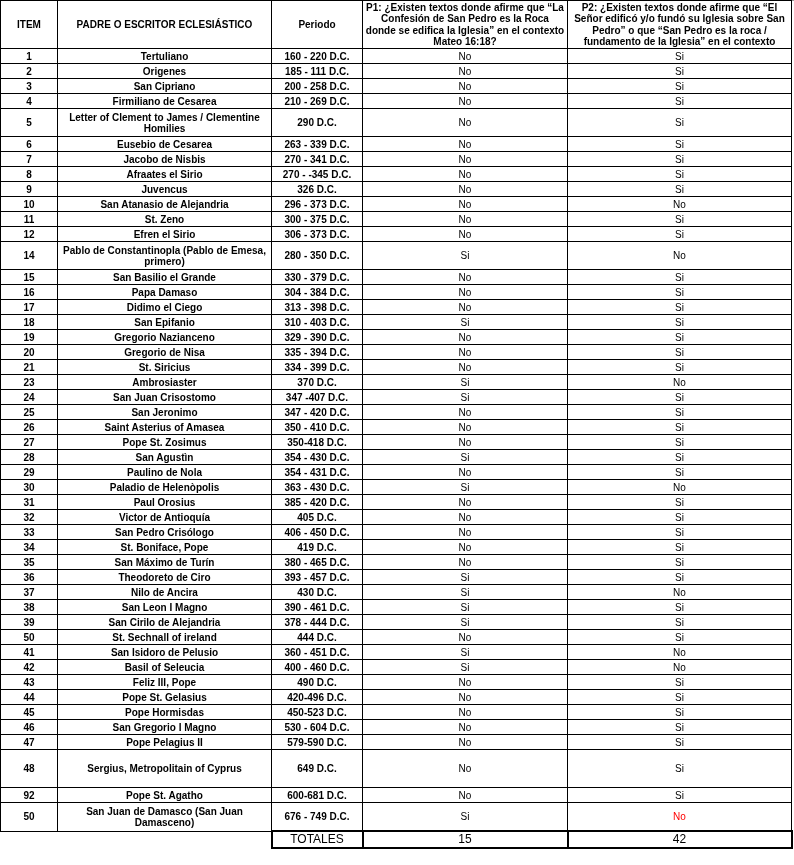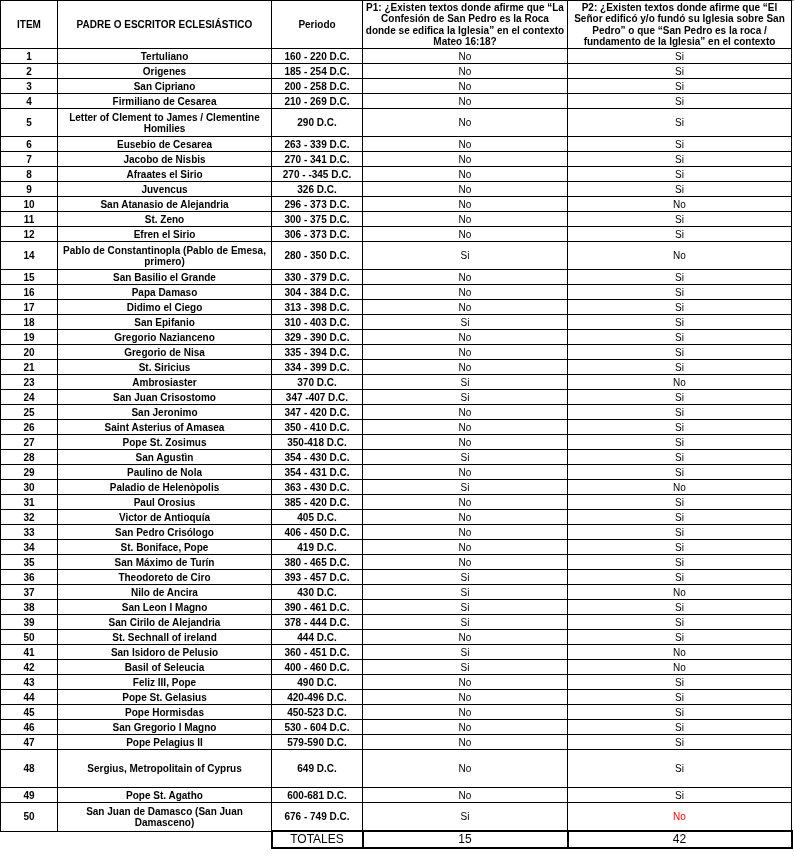--- a/index.html
+++ b/index.html
@@ -45,21 +45,21 @@
       <tr>
         <td class="b">1</td>
         <td class="b">Tertuliano</td>
         <td class="b">160 - 220 D.C.</td>
         <td class="ans">No</td>
         <td class="ans">Si</td>
       </tr>
       <tr>
         <td class="b">2</td>
         <td class="b">Origenes</td>
-        <td class="b">185 - 254 D.C.</td>
+        <td class="b">185 - 111 D.C.</td>
         <td class="ans">No</td>
         <td class="ans">Si</td>
       </tr>
       <tr>
         <td class="b">3</td>
         <td class="b">San Cipriano</td>
         <td class="b">200 - 258 D.C.</td>
         <td class="ans">No</td>
         <td class="ans">Si</td>
       </tr>
@@ -358,21 +358,21 @@
         <td class="ans">Si</td>
       </tr>
       <tr class="xtall">
         <td class="b">48</td>
         <td class="b">Sergius, Metropolitain of Cyprus</td>
         <td class="b">649 D.C.</td>
         <td class="ans">No</td>
         <td class="ans">Si</td>
       </tr>
       <tr>
-        <td class="b">49</td>
+        <td class="b">92</td>
         <td class="b">Pope St. Agatho</td>
         <td class="b">600-681 D.C.</td>
         <td class="ans">No</td>
         <td class="ans">Si</td>
       </tr>
       <tr class="tall">
         <td class="b">50</td>
         <td class="b">San Juan de Damasco (San Juan Damasceno)</td>
         <td class="b">676 - 749 D.C.</td>
         <td class="ans">Si</td>

